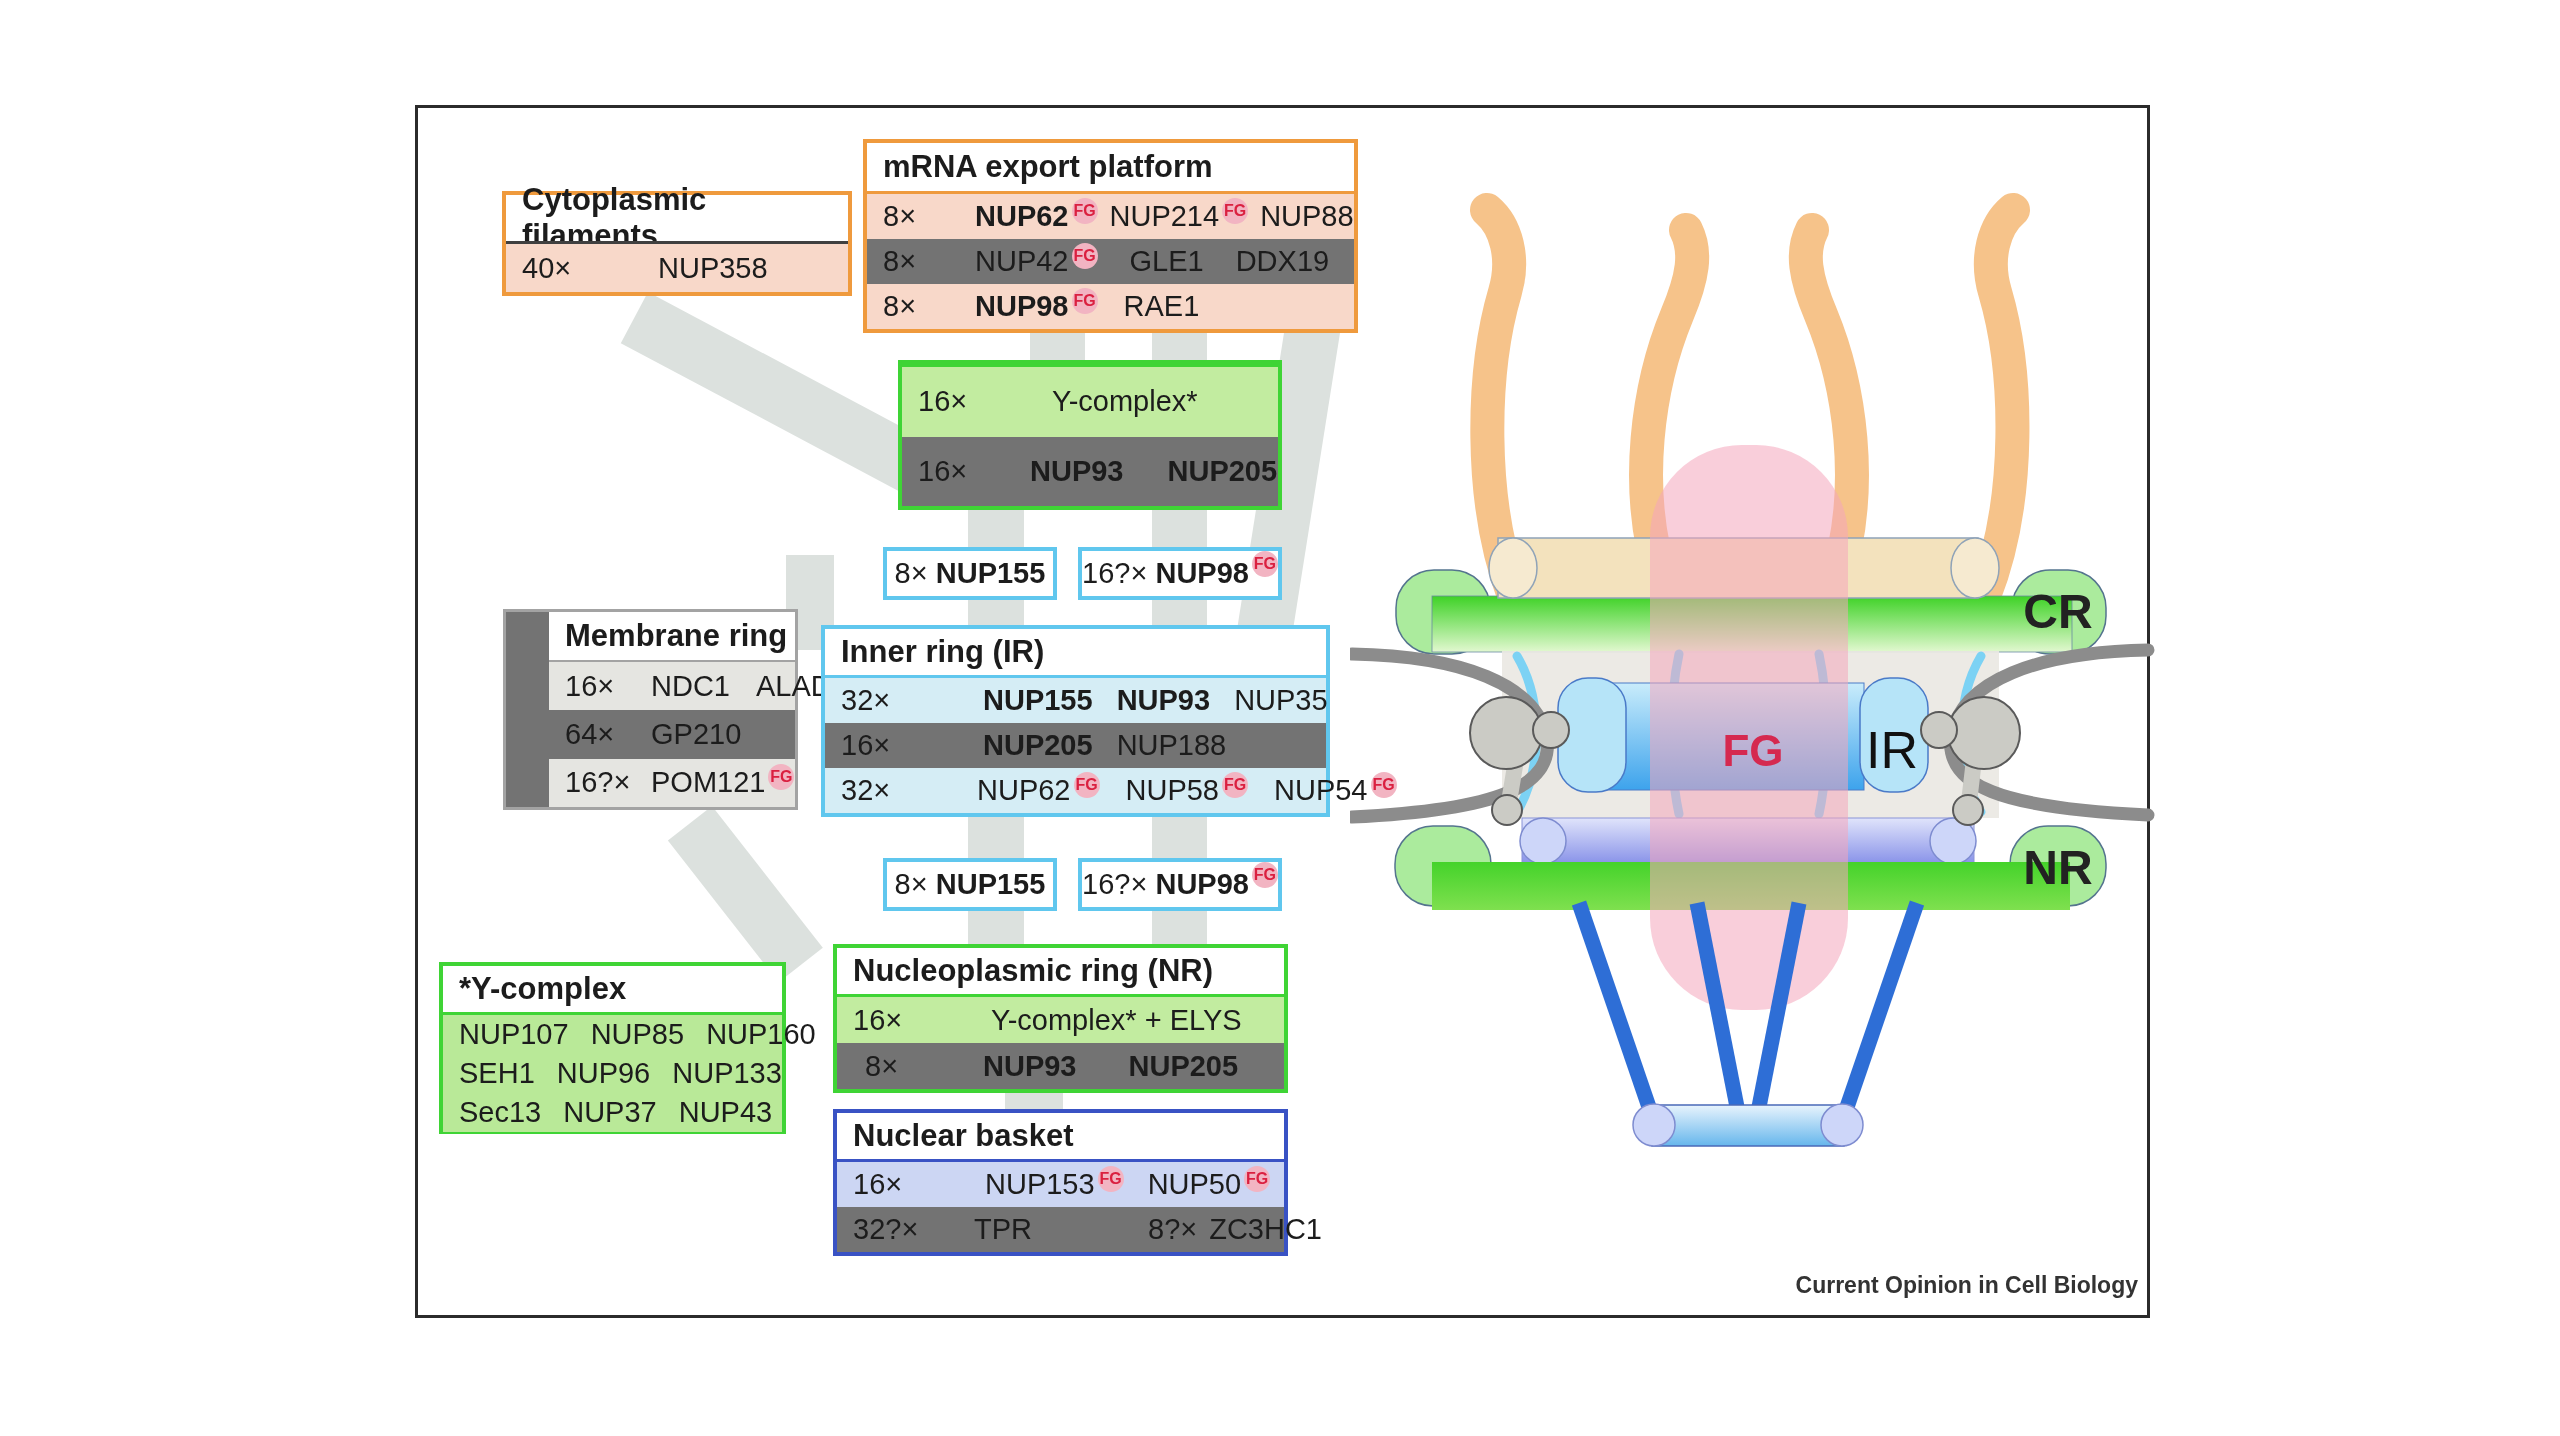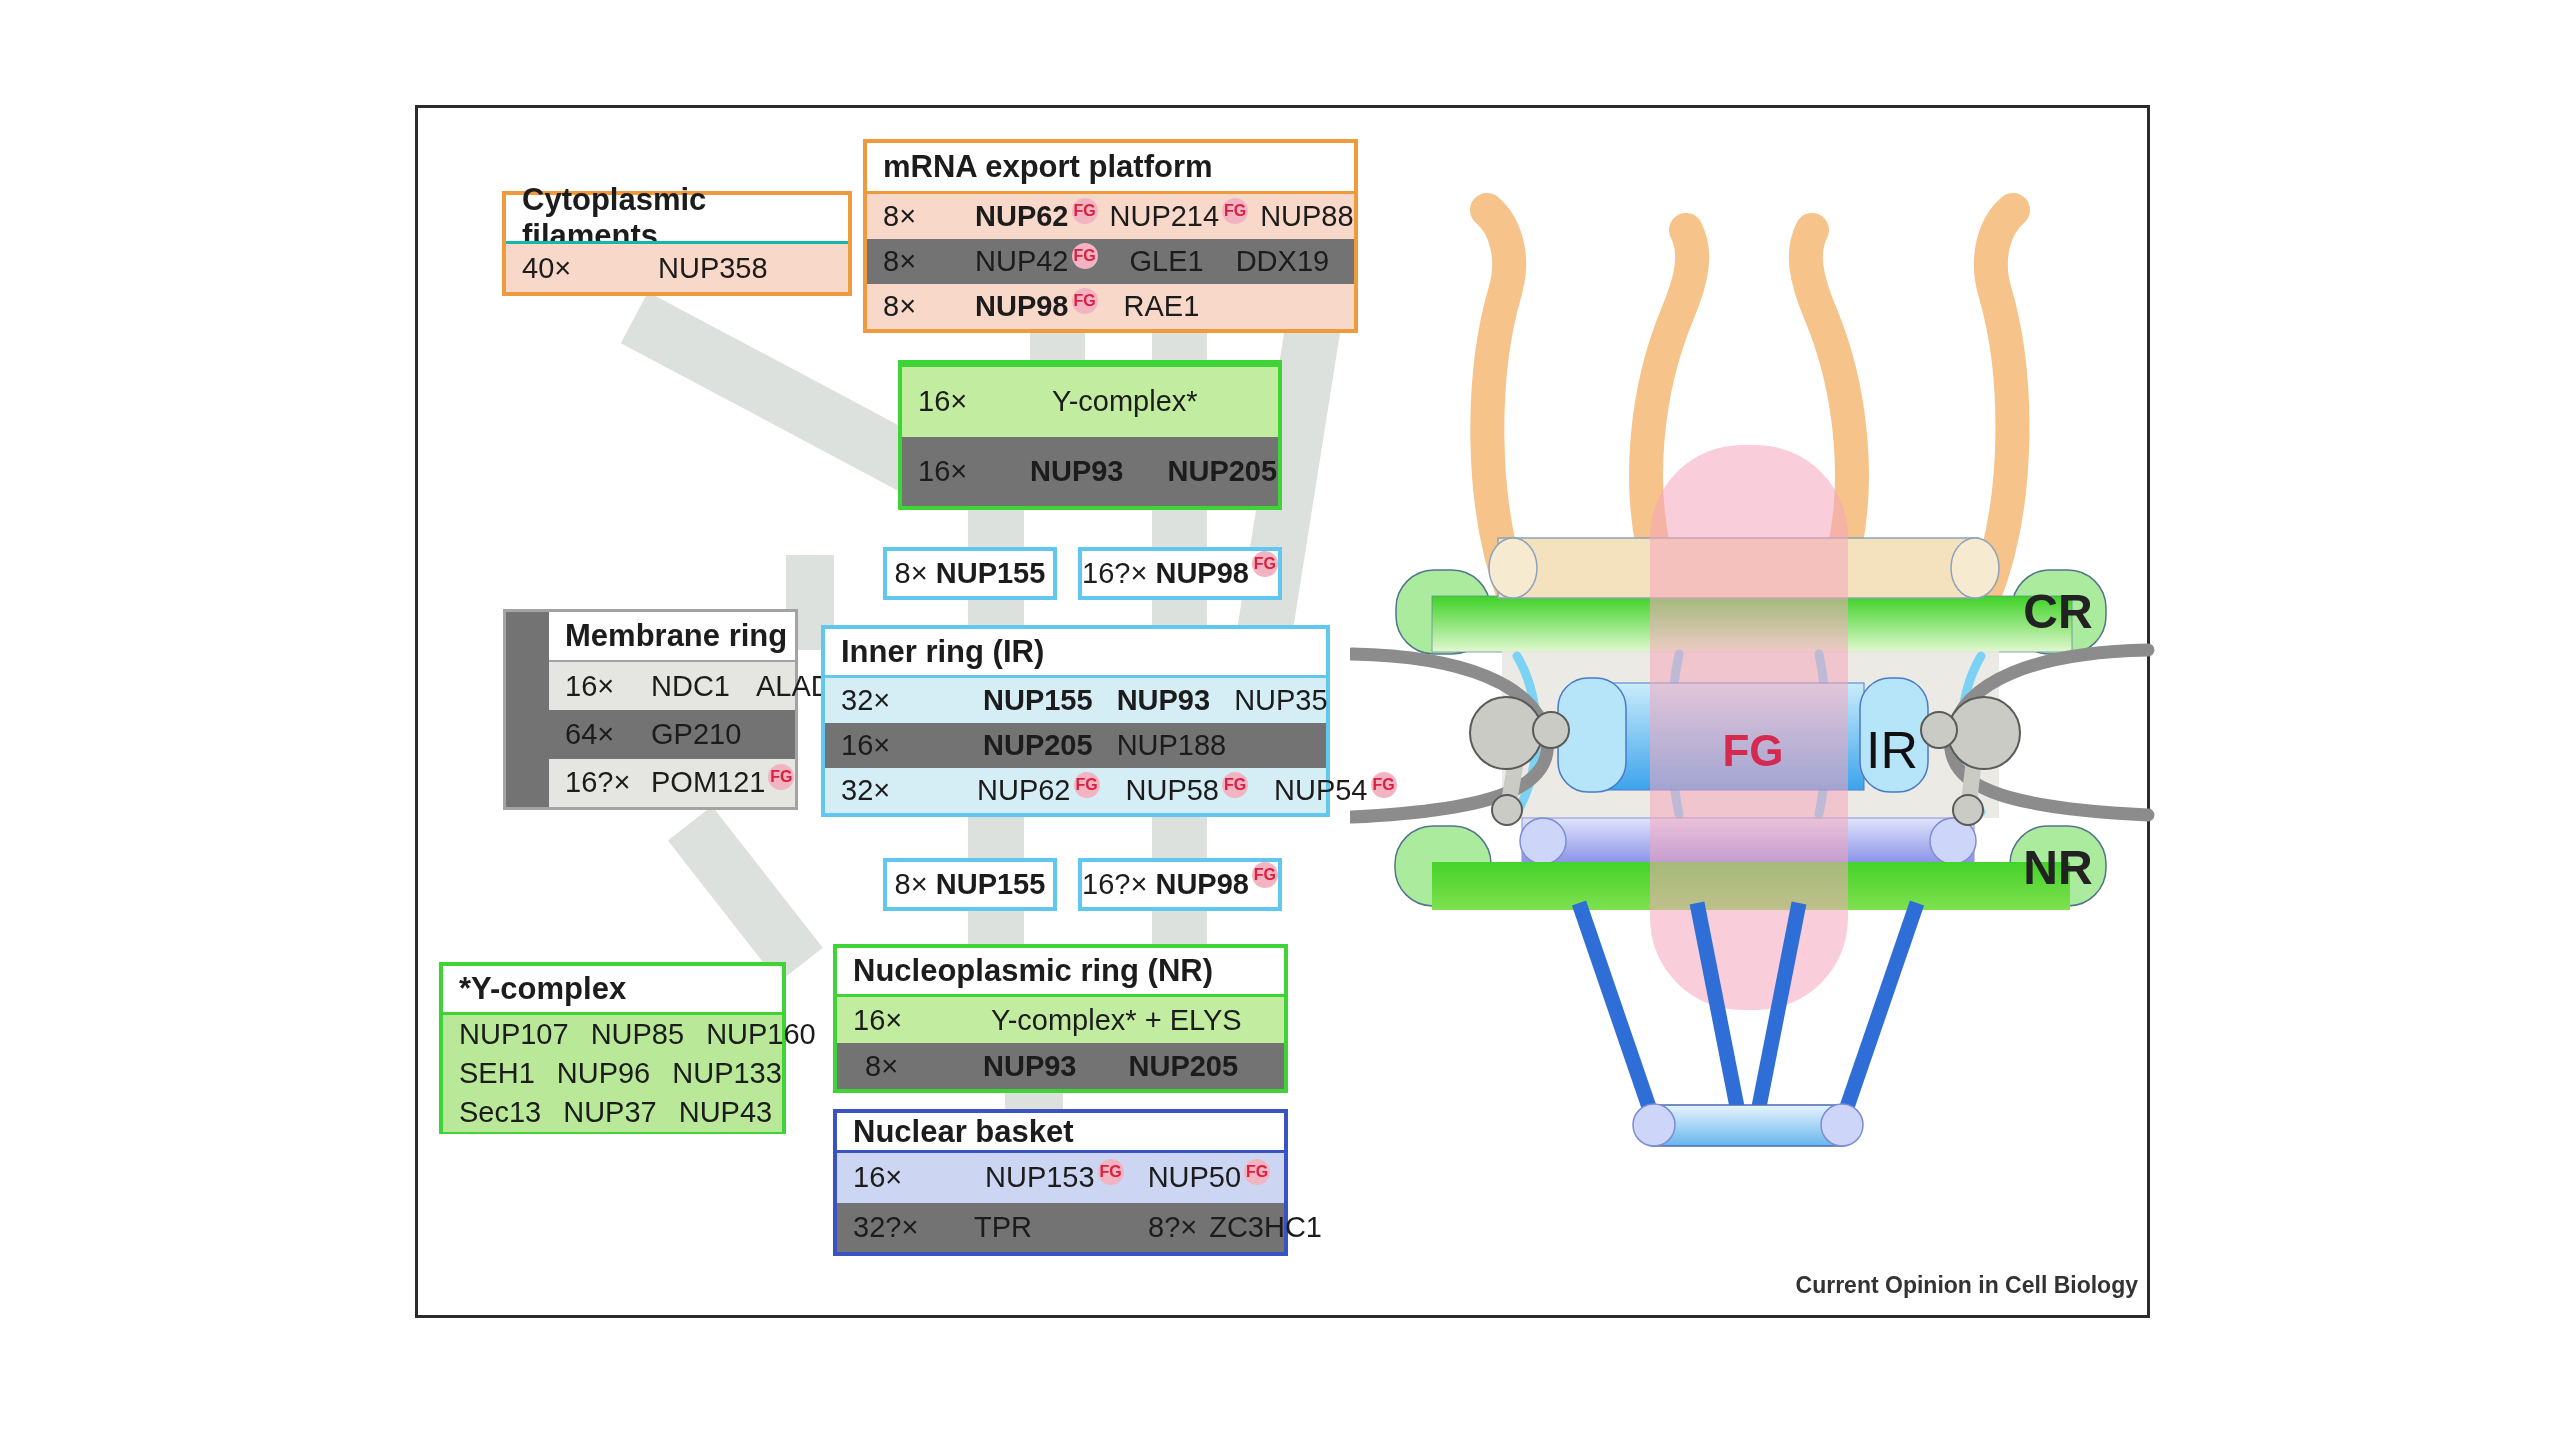--- a/index.html
+++ b/index.html
@@ -40,21 +40,21 @@
   <div class="band" style="left:968px;top:440px;width:56px;height:505px;"></div>
   <div class="band" style="left:1152px;top:333px;width:55px;height:612px;"></div>
   <div class="band" style="left:1284px;top:333px;width:56px;height:292px;transform:skewX(-9deg);transform-origin:top;"></div>
   <div class="band" style="left:648px;top:292px;width:330px;height:58px;transform:rotate(28deg);transform-origin:left top;"></div>
   <div class="band" style="left:786px;top:555px;width:48px;height:95px;"></div>
   <div class="band" style="left:712px;top:806px;width:180px;height:56px;transform:rotate(52deg);transform-origin:left top;"></div>
   <div class="band" style="left:1005px;top:1085px;width:58px;height:28px;"></div>
 
   <div class="box" id="box-filaments" style="left:502px;top:191px;width:350px;height:105px;border:4px solid #ef9a3d;justify-content:space-between;">
     <div class="hd" style="height:46px;">Cytoplasmic filaments</div>
-    <div class="row bg-salmon" style="border-top:3px solid #14b8a6;">
+    <div class="row bg-salmon" style="border-top:3px solid #404040;">
       <span class="mult">40×</span>
       <span class="names" style="margin-left:60px;">
           <span class="nm">NUP358</span>
         </span>
     </div>
   </div>
 
   <div class="box" id="box-mrna" style="left:863px;top:139px;width:495px;height:194px;border:4px solid #ef9a3d;">
     <div class="hd" style="height:48px;">mRNA export platform</div>
     <div class="row bg-salmon" style="border-top:3px solid #ef9a3d;">
@@ -194,21 +194,21 @@
     <div class="row">
       <span class="mult" style="padding-left:28px;">8×</span>
       <span class="names" style="margin-left:42px;gap:52px;">
         <span class="nm b">NUP93</span>
         <span class="nm b">NUP205</span>
       </span>
     </div>
   </div>
 
   <div class="box" id="box-basket" style="left:833px;top:1109px;width:455px;height:147px;border:4px solid #3952c4;">
-    <div class="hd" style="height:37px;">Nuclear basket</div>
+    <div class="hd" style="height:46px;">Nuclear basket</div>
     <div class="row bg-lav" style="border-top:3px solid #3952c4;">
       <span class="mult">16×</span>
       <span class="names" style="margin-left:56px;gap:24px;">
         <span class="nm"><span>NUP153</span><span class="fg">FG</span></span>
         <span class="nm"><span>NUP50</span><span class="fg">FG</span></span>
       </span>
     </div>
     <div class="row">
       <span class="mult">32?×</span>
       <span class="names" style="margin-left:45px;">

